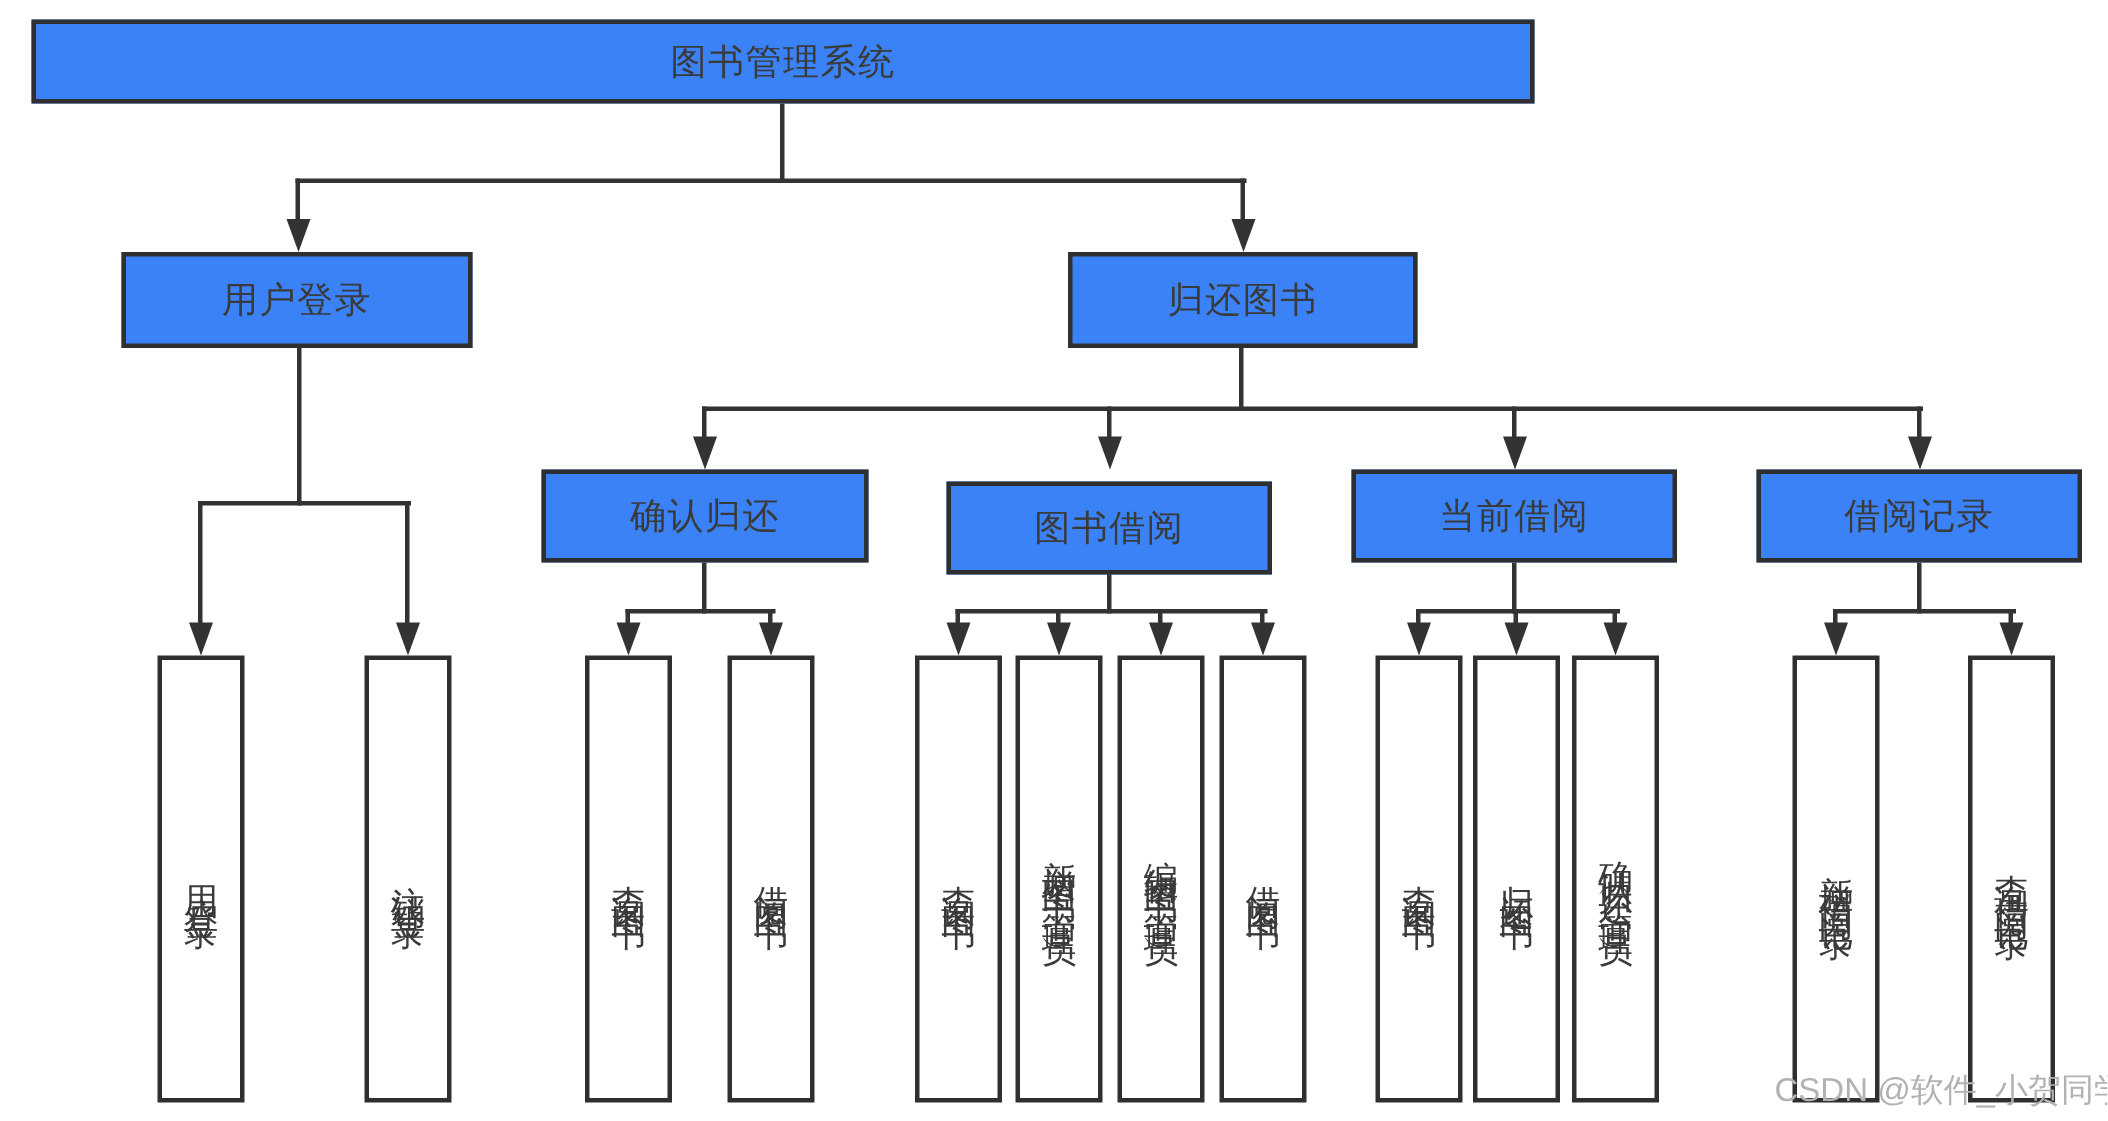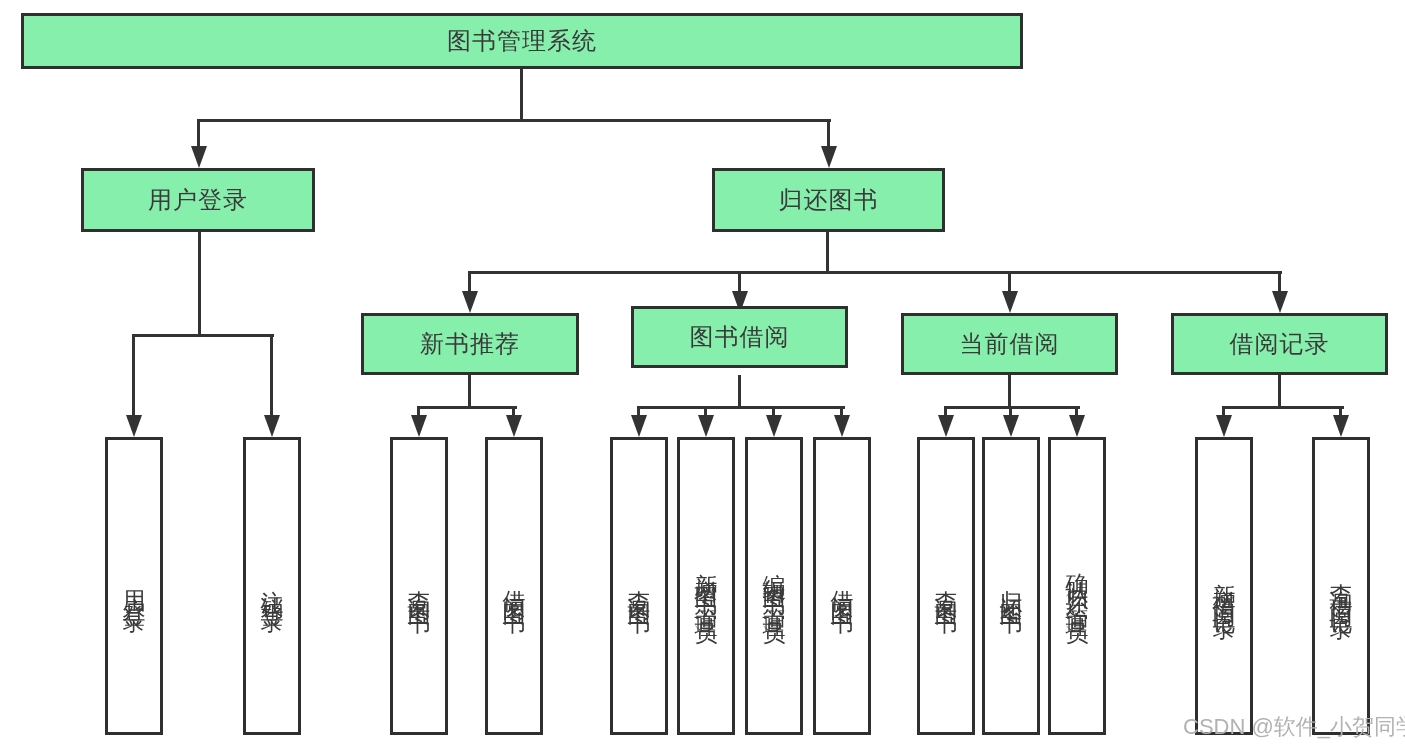--- a/index.html
+++ b/index.html
@@ -1,38 +1,38 @@
 <!DOCTYPE html>
 <html><head>
 <meta charset="utf-8">
 <style>
   html,body{margin:0;padding:0;background:#ffffff;}
   #canvas{
     position:relative;width:1405px;height:747px;background:#ffffff;
     font-family:"Liberation Sans","DejaVu Sans",sans-serif;color:#3a3a3a;overflow:hidden;
   }
   .box{
-    position:absolute;box-sizing:border-box;border:3px solid #2f2f2f;background:#86efac;
+    position:absolute;box-sizing:border-box;border:3px solid #2f2f2f;background:#3b82f6;
     display:flex;align-items:center;justify-content:center;font-size:24px;letter-spacing:1px;
   }
   .leaf{position:absolute;box-sizing:border-box;border:3px solid #2f2f2f;background:#ffffff;
     width:58px;height:298px;top:437px;display:flex;align-items:center;justify-content:center;font-size:23px;}
   .leaf span{writing-mode:vertical-rl;text-orientation:mixed;letter-spacing:7px;line-height:1;white-space:nowrap;}
   .vline{position:absolute;width:3px;background:#333333;}
   .hline{position:absolute;height:3px;background:#333333;}
   .arrow{position:absolute;width:0;height:0;border-left:8px solid transparent;
     border-right:8px solid transparent;border-top:22px solid #333333;}
   #watermark{position:absolute;left:1183px;top:712px;font-size:22px;color:#b2b2b2;z-index:10;white-space:nowrap;}
 
   
   #b-root{left:21px;top:13px;width:1002px;height:56px;}
   #b-user-login{left:81px;top:168px;width:234px;height:64px;}
   #b-book-mgmt{left:712px;top:168px;width:233px;height:64px;}
   #b-new-book{left:361px;top:313px;width:218px;height:62px;}
-  #b-book-borrow{left:631px;top:306px;width:217px;height:62px;}
+  #b-book-borrow{left:631px;top:321px;width:217px;height:62px;}
   #b-current-borrow{left:901px;top:313px;width:217px;height:62px;}
   #b-borrow-records{left:1171px;top:313px;width:217px;height:62px;}
   #l-ul-login{left:105px;} #l-ul-logout{left:243px;}
   #l-nb-query{left:390px;} #l-nb-borrow{left:485px;}
   #l-bb-query{left:610px;} #l-bb-add{left:677px;} #l-bb-edit{left:745px;} #l-bb-borrow{left:813px;}
   #l-cb-query{left:917px;} #l-cb-return{left:982px;} #l-cb-confirm{left:1048px;}
   #l-br-add{left:1195px;} #l-br-query{left:1312px;}
 
   
   #c-root-v{left:520px;top:69px;height:52px;}
@@ -137,21 +137,21 @@
   </div>
 
   <div class="box" id="b-user-login">
     <span>用户登录</span>
   </div>
   <div class="box" id="b-book-mgmt">
     <span>归还图书</span>
   </div>
 
   <div class="box" id="b-new-book">
-    <span>新书推荐</span>
+    <span>确认归还</span>
   </div>
   <div class="box" id="b-book-borrow">
     <span>图书借阅</span>
   </div>
   <div class="box" id="b-borrow-records">
     <span>借阅记录</span>
   </div>
   <div class="box" id="b-current-borrow">
     <span>当前借阅</span>
   </div>

